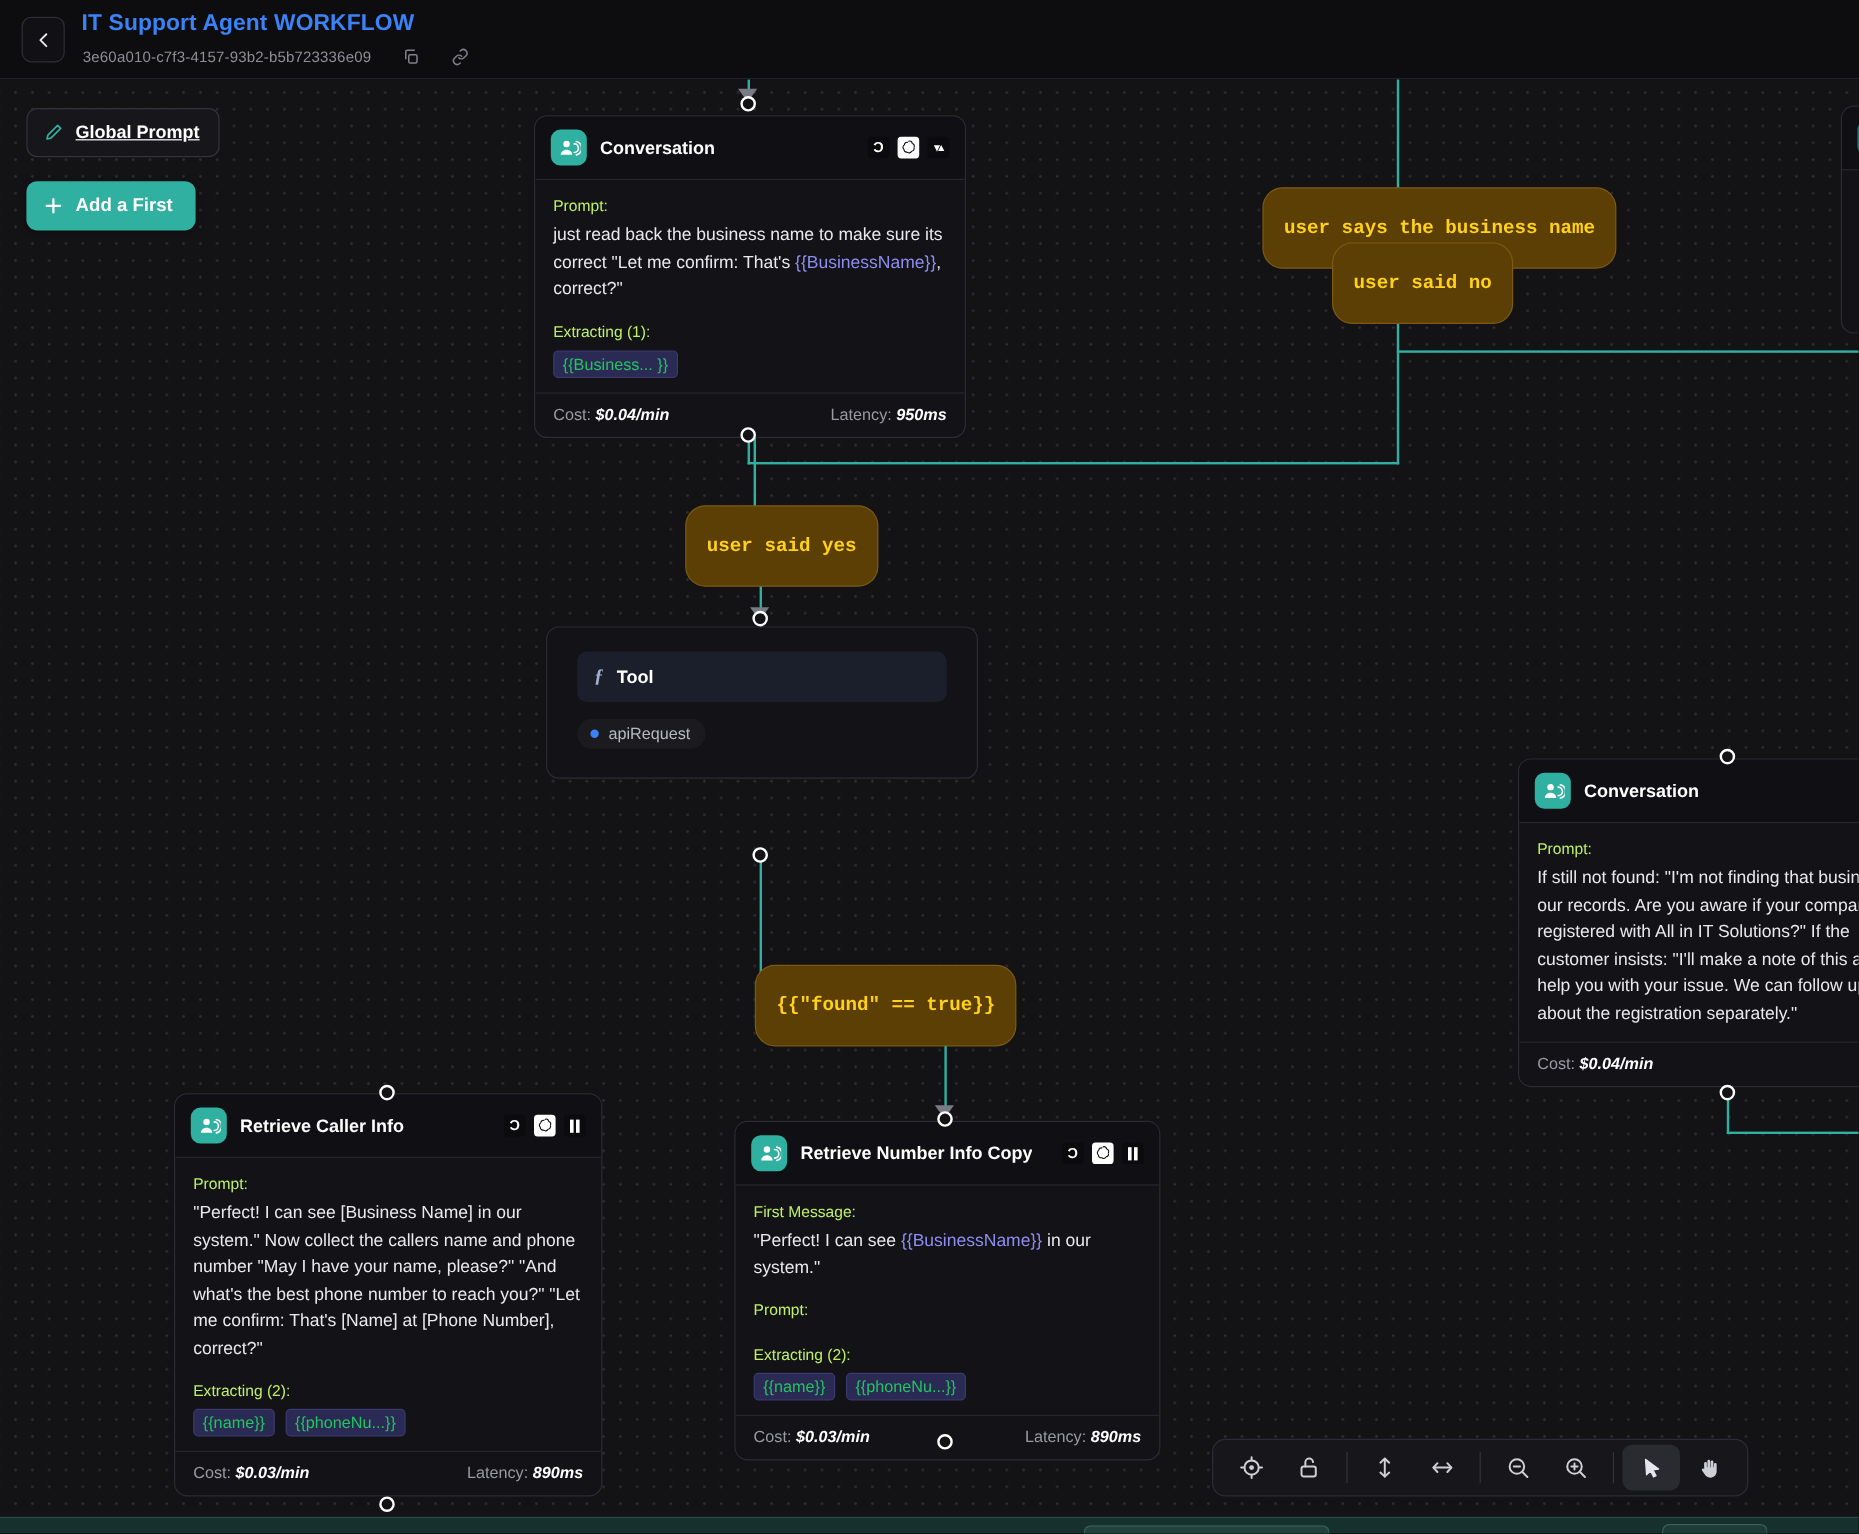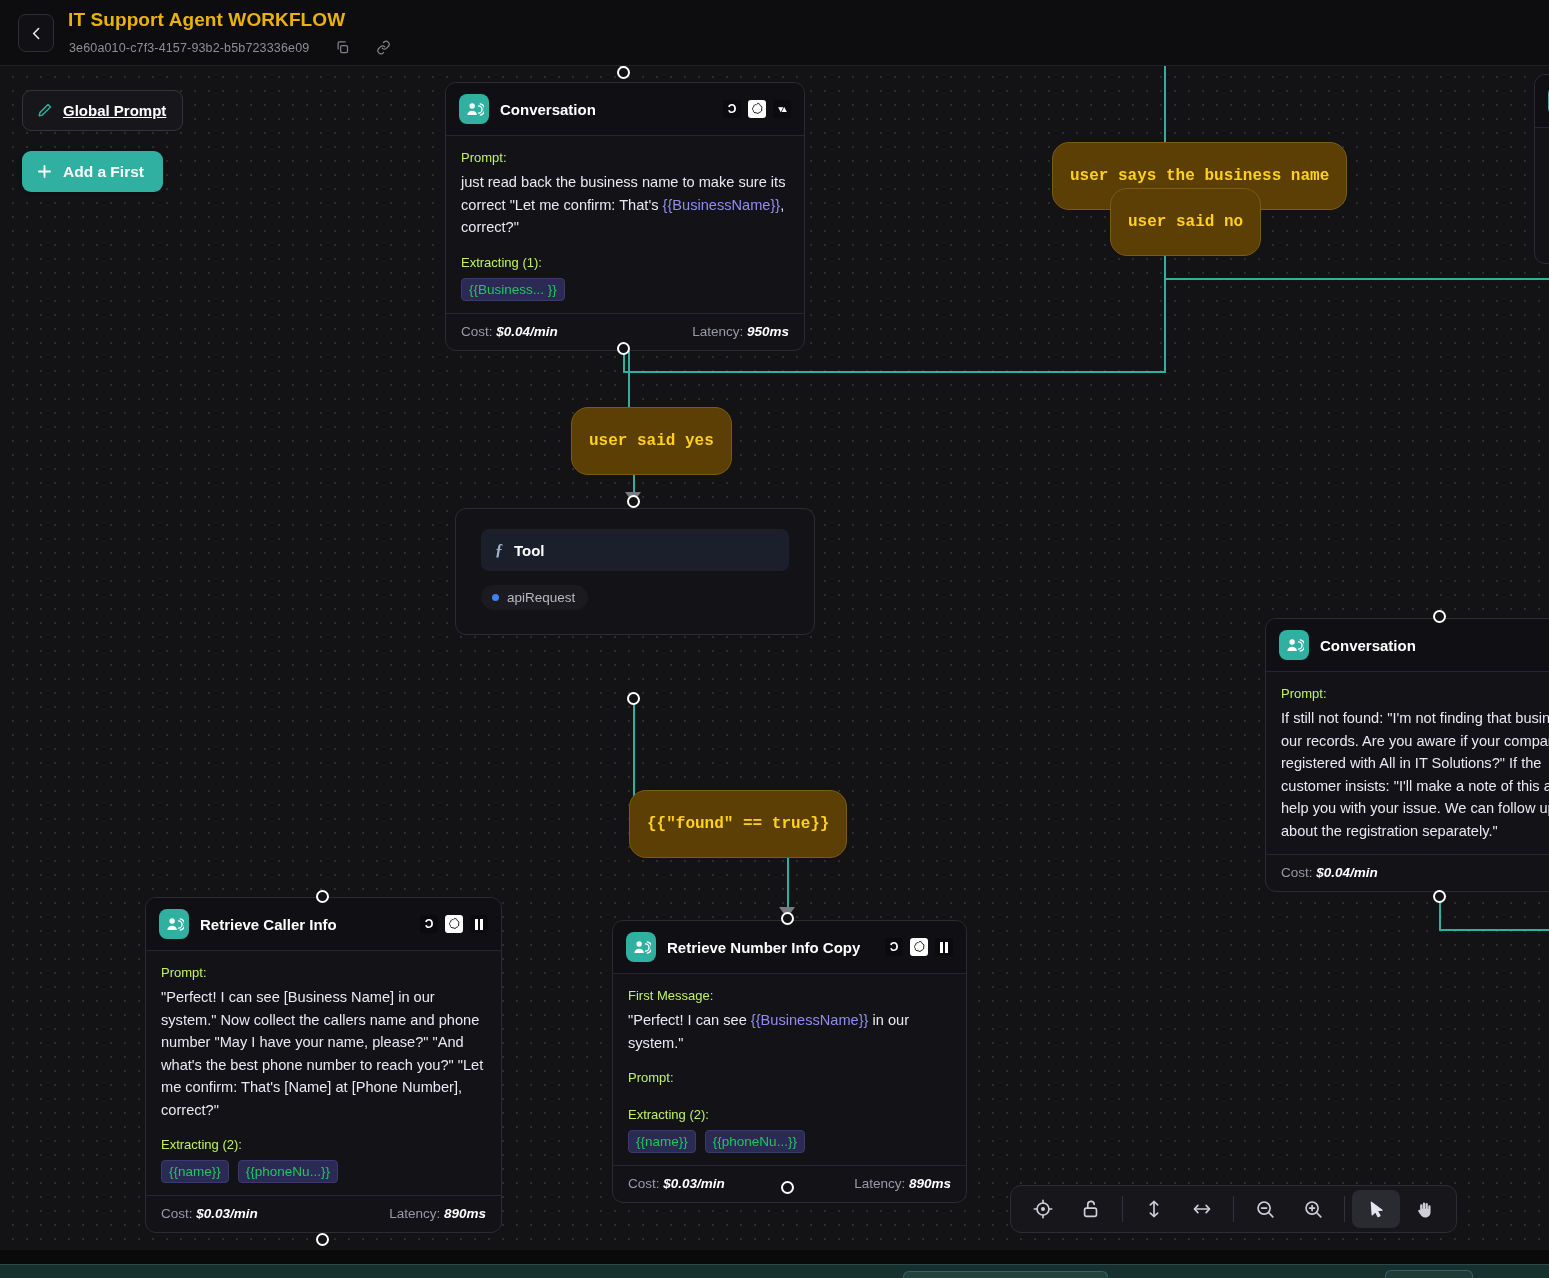--- a/index.html
+++ b/index.html
@@ -21,29 +21,29 @@
   }
   .back-btn {
     position: absolute; left: 18px; top: 14px; width: 36px; height: 38px;
     border: 1px solid #2e2e35; border-radius: 8px; background: #111115;
     display: flex; align-items: center; justify-content: center;
     cursor: pointer;
   }
   .back-btn svg { display:block; }
   .title {
     position: absolute; left: 68px; top: 9px;
-    font-size: 19px; font-weight: 700; color: #eab308; letter-spacing: .1px;
+    font-size: 19px; font-weight: 700; color: #3b82f6; letter-spacing: .1px;
   }
   .subrow { position: absolute; left: 69px; top: 40px; display: flex; align-items: center; gap: 26px; }
   .wf-id { font-size: 12.5px; color: #8e8e99; letter-spacing: .15px; }
   .mini-ic { width: 15px; height: 15px; display:block; cursor: pointer; opacity:.82; }
 
   
   .canvas {
-    position: absolute; left: 0; top: 52px; width: 1549px; height: 1198px;
+    position: absolute; left: 0; top: 66px; width: 1549px; height: 1198px;
     background-color: #131316;
     background-image: radial-gradient(circle, #2c2c31 1.1px, transparent 1.2px);
     background-size: 14px 14px;
     background-position: 6px 4px;
     overflow: hidden;
   }
   .bottom-strip {
     position: absolute; left: 0; top: 1264px; width: 1549px; height: 14px;
     background: #16302d; border-top: 1px solid #2b4a46; z-index: 45;
   }

